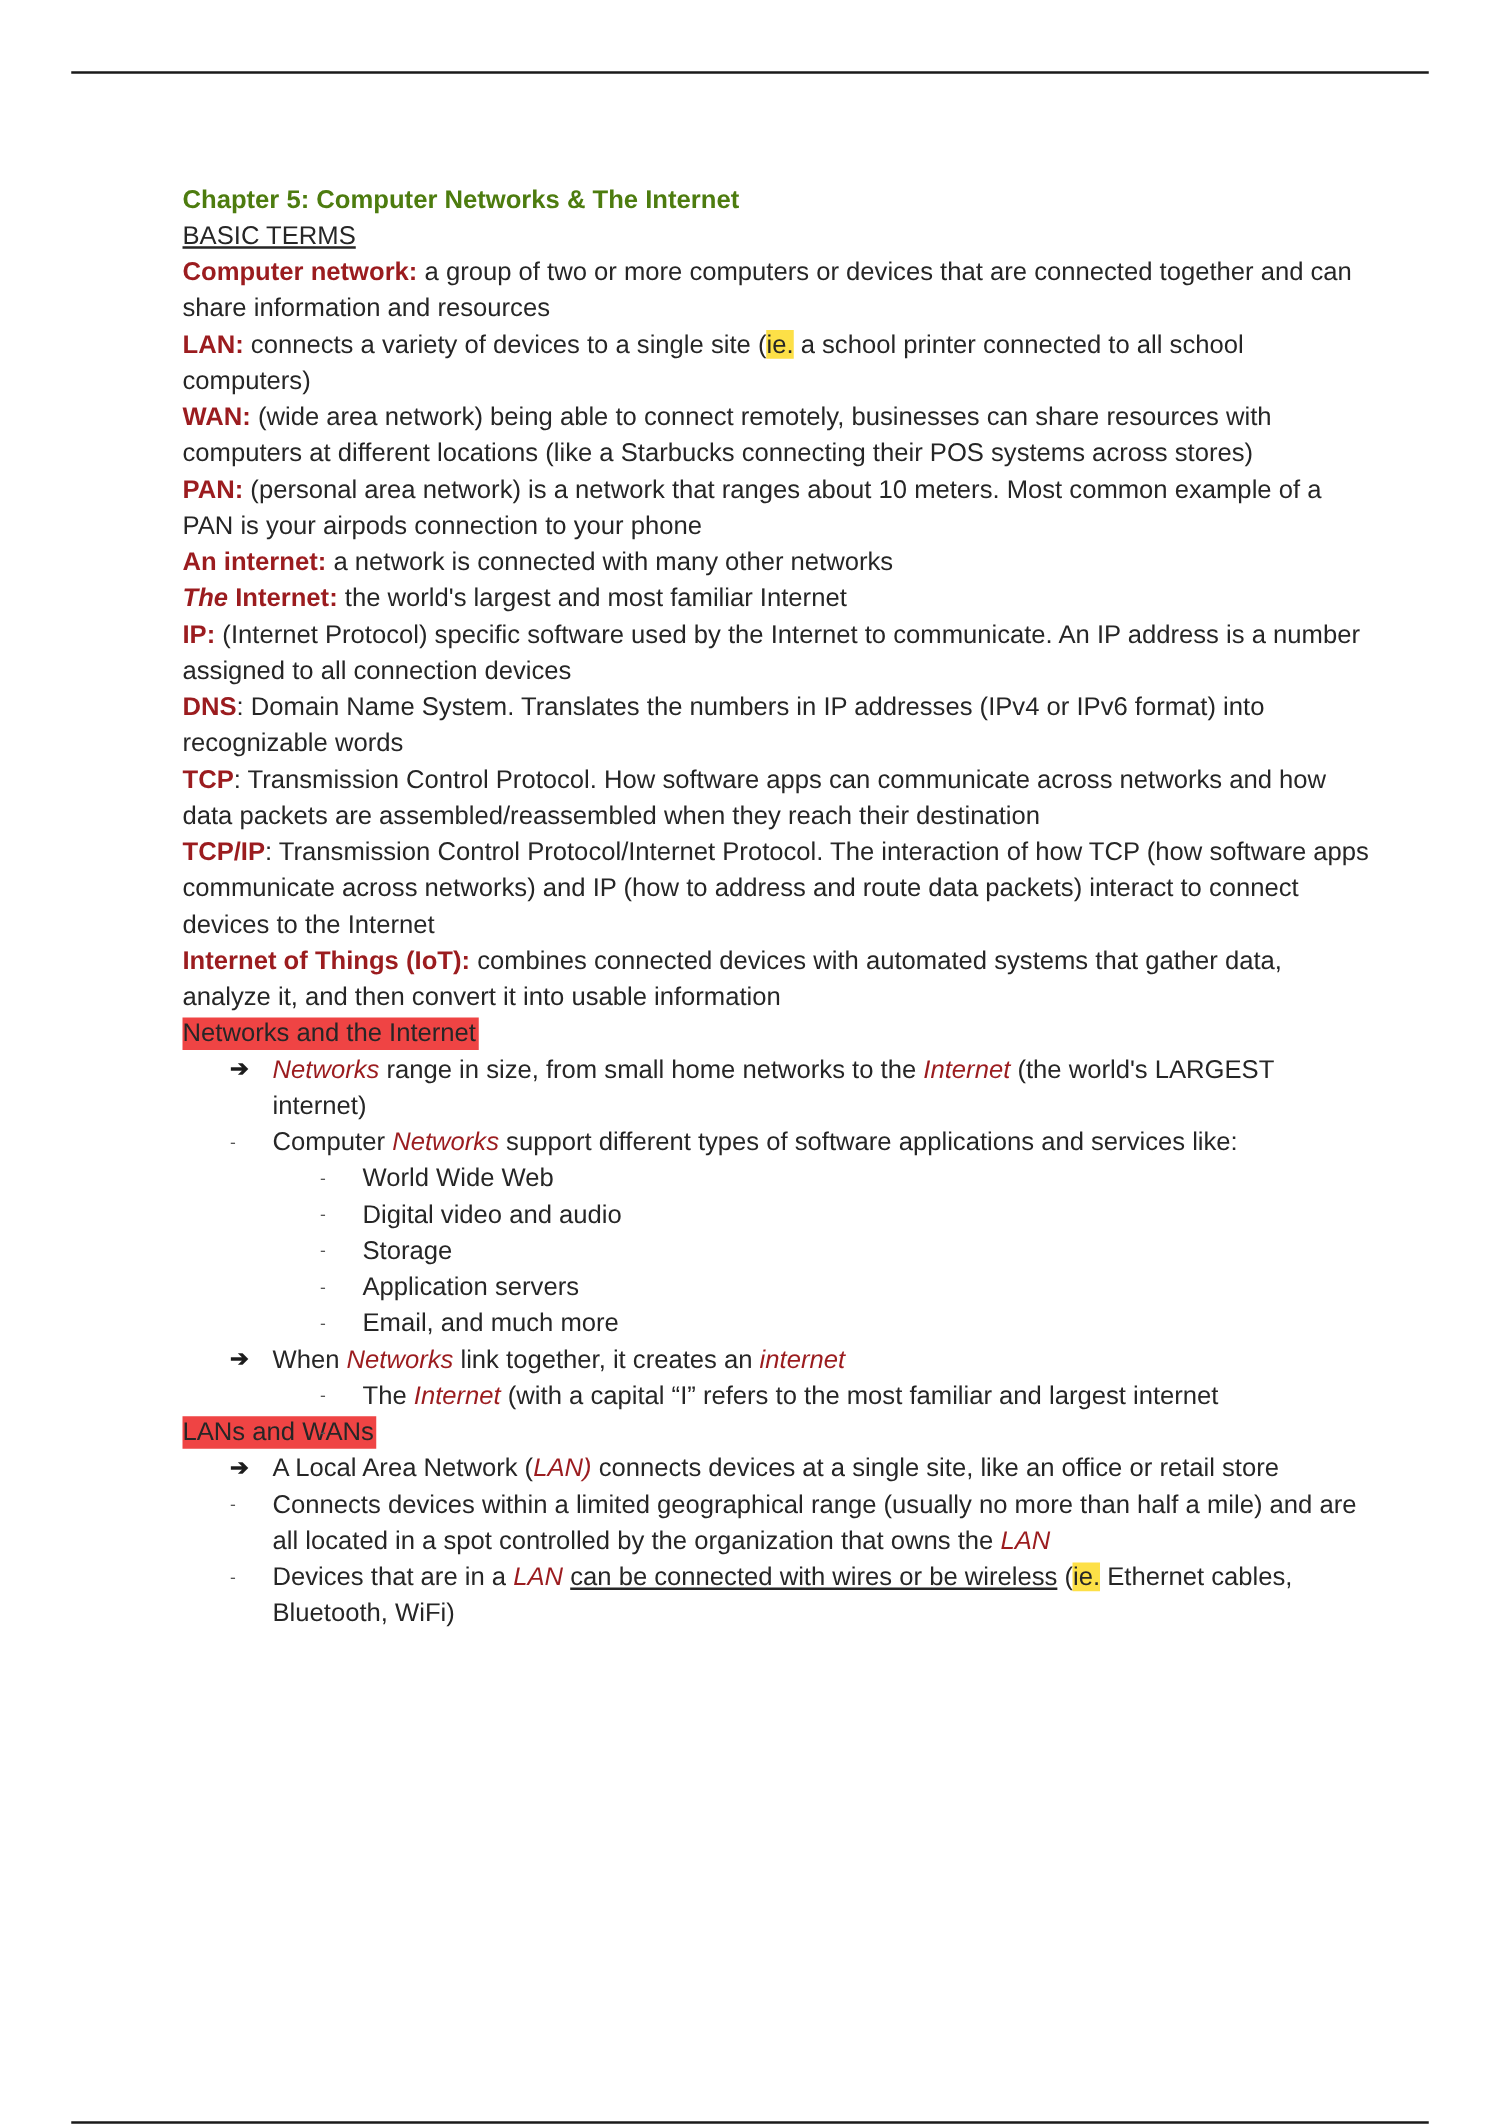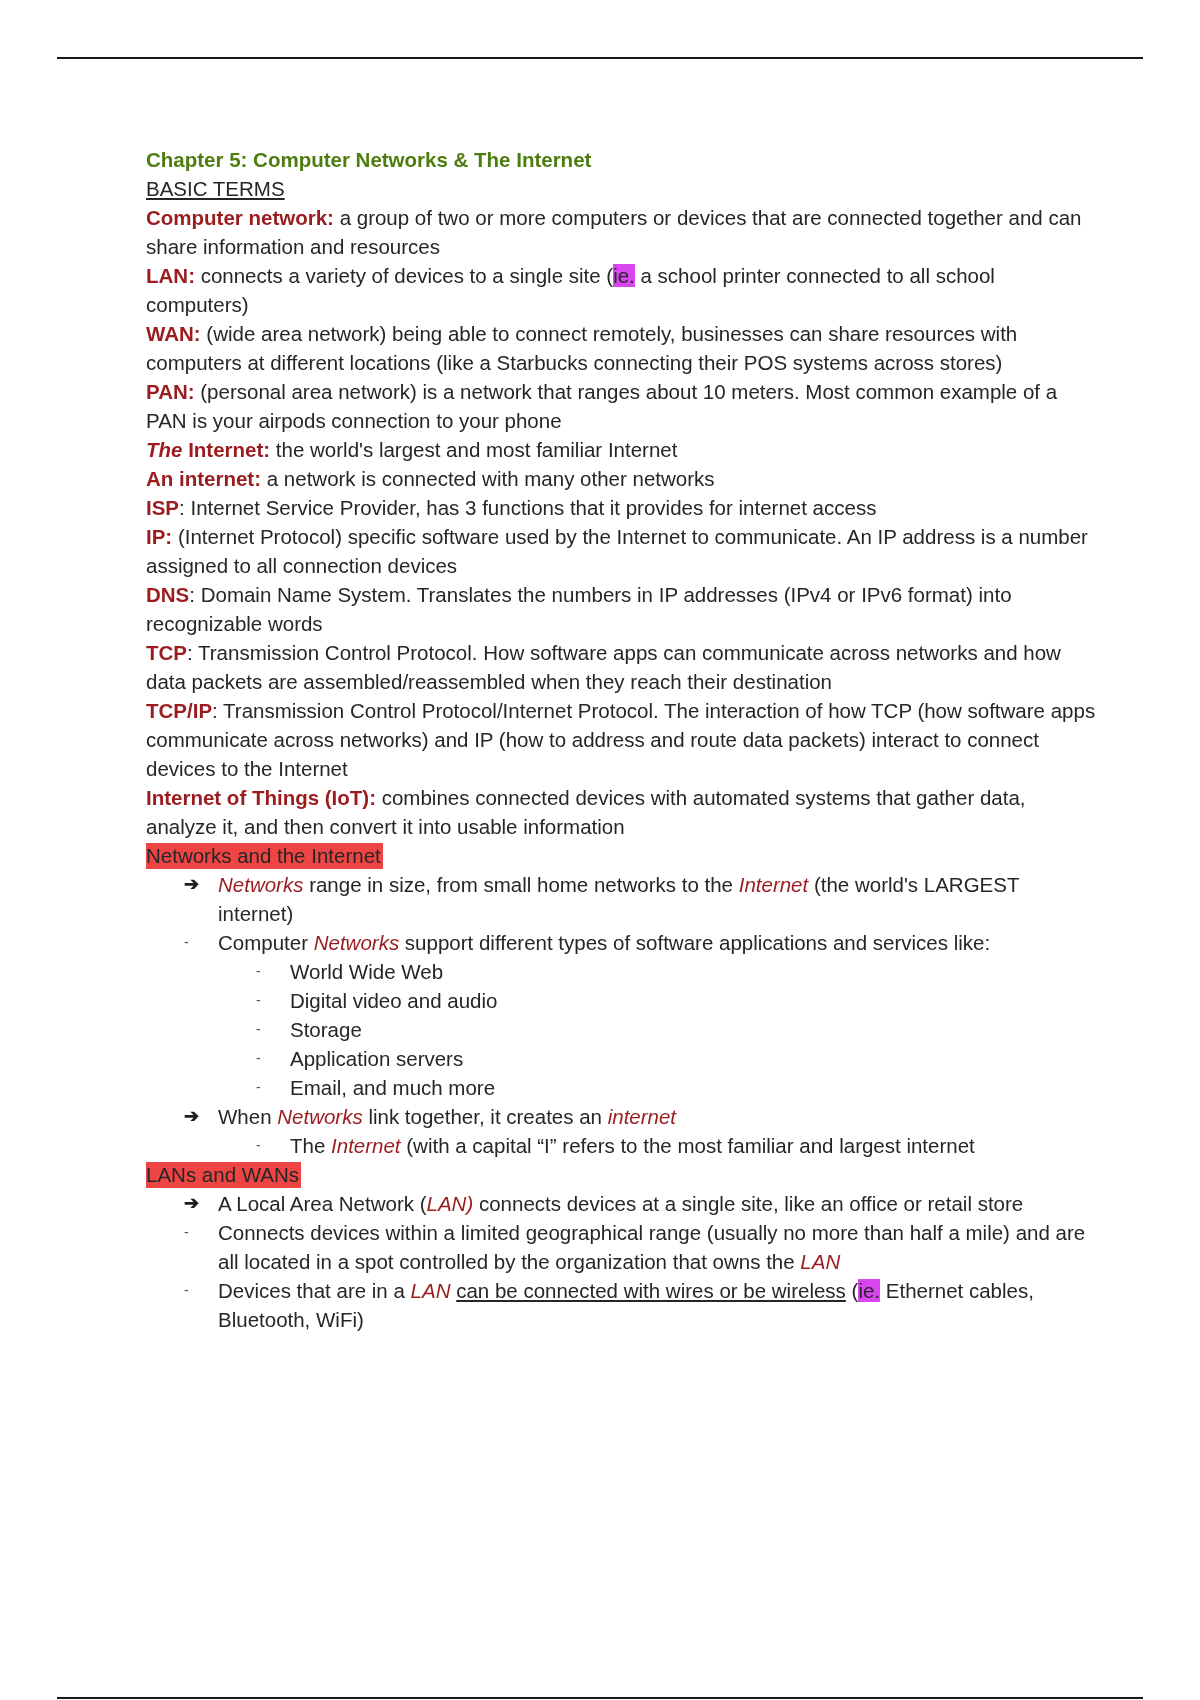--- a/index.html
+++ b/index.html
@@ -45,21 +45,21 @@
     }
     .term-line {
       margin: 0;
     }
     .term {
       color: #9b1c1f;
       font-weight: bold;
     }
     .term .it { font-style: italic; }
     .hl-blue {
-      background: #d946ef;
+      background: #fde047;
     }
     .section-head {
       display: inline-block;
       background: #ef4444;
       line-height: 26px;
       padding-right: 2px;
     }
     .kw {
       color: #9b1c1f;
       font-style: italic;
@@ -106,25 +106,24 @@
   <p class="term-line"><span class="basic-terms">BASIC TERMS </span></p>
 
   <p class="term-line"><span class="term">Computer network:</span><span> a group of two or more computers or devices that are connected together and can share information and resources</span></p>
 
   <p class="term-line"><span class="term">LAN:</span><span> connects a variety of devices to a single site (</span><span class="hl-blue">ie.</span><span> a school printer connected to all school computers)</span></p>
 
   <p class="term-line"><span class="term">WAN:</span><span> (wide area network) being able to connect remotely, businesses can share resources with computers at different locations (like a Starbucks connecting their POS systems across stores)</span></p>
 
   <p class="term-line"><span class="term">PAN:</span><span> (personal area network) is a network that ranges about 10 meters. Most common example of a PAN is your airpods connection to your phone</span></p>
 
+  <p class="term-line"><span class="term">An internet:</span><span> a network is connected with many other networks</span></p>
+
   <p class="term-line"><span class="term"><span class="it">The</span><span> Internet:</span></span><span> the world's largest and most familiar Internet</span></p>
 
-  <p class="term-line"><span class="term">An internet:</span><span> a network is connected with many other networks</span></p>
-
-  <p class="term-line"><span class="term">ISP</span><span>: Internet Service Provider, has 3 functions that it provides for internet access</span></p>
 
   <p class="term-line"><span class="term">IP:</span><span> (Internet Protocol) specific software used by the Internet to communicate. An IP address is a number assigned to all connection devices</span></p>
 
   <p class="term-line"><span class="term">DNS</span><span>: Domain Name System. Translates the numbers in IP addresses (IPv4 or IPv6 format) into recognizable words</span></p>
 
   <p class="term-line"><span class="term">TCP</span><span>: Transmission Control Protocol. How software apps can communicate across networks and how data packets are assembled/reassembled when they reach their destination</span></p>
 
   <p class="term-line"><span class="term">TCP/IP</span><span>: Transmission Control Protocol/Internet Protocol. The interaction of how TCP (how software apps communicate across networks) and IP (how to address and route data packets) interact to connect devices to the Internet</span></p>
 
   <p class="term-line"><span class="term">Internet of Things (IoT):</span><span> combines connected devices with automated systems that gather data, analyze it, and then convert it into usable information</span></p>

